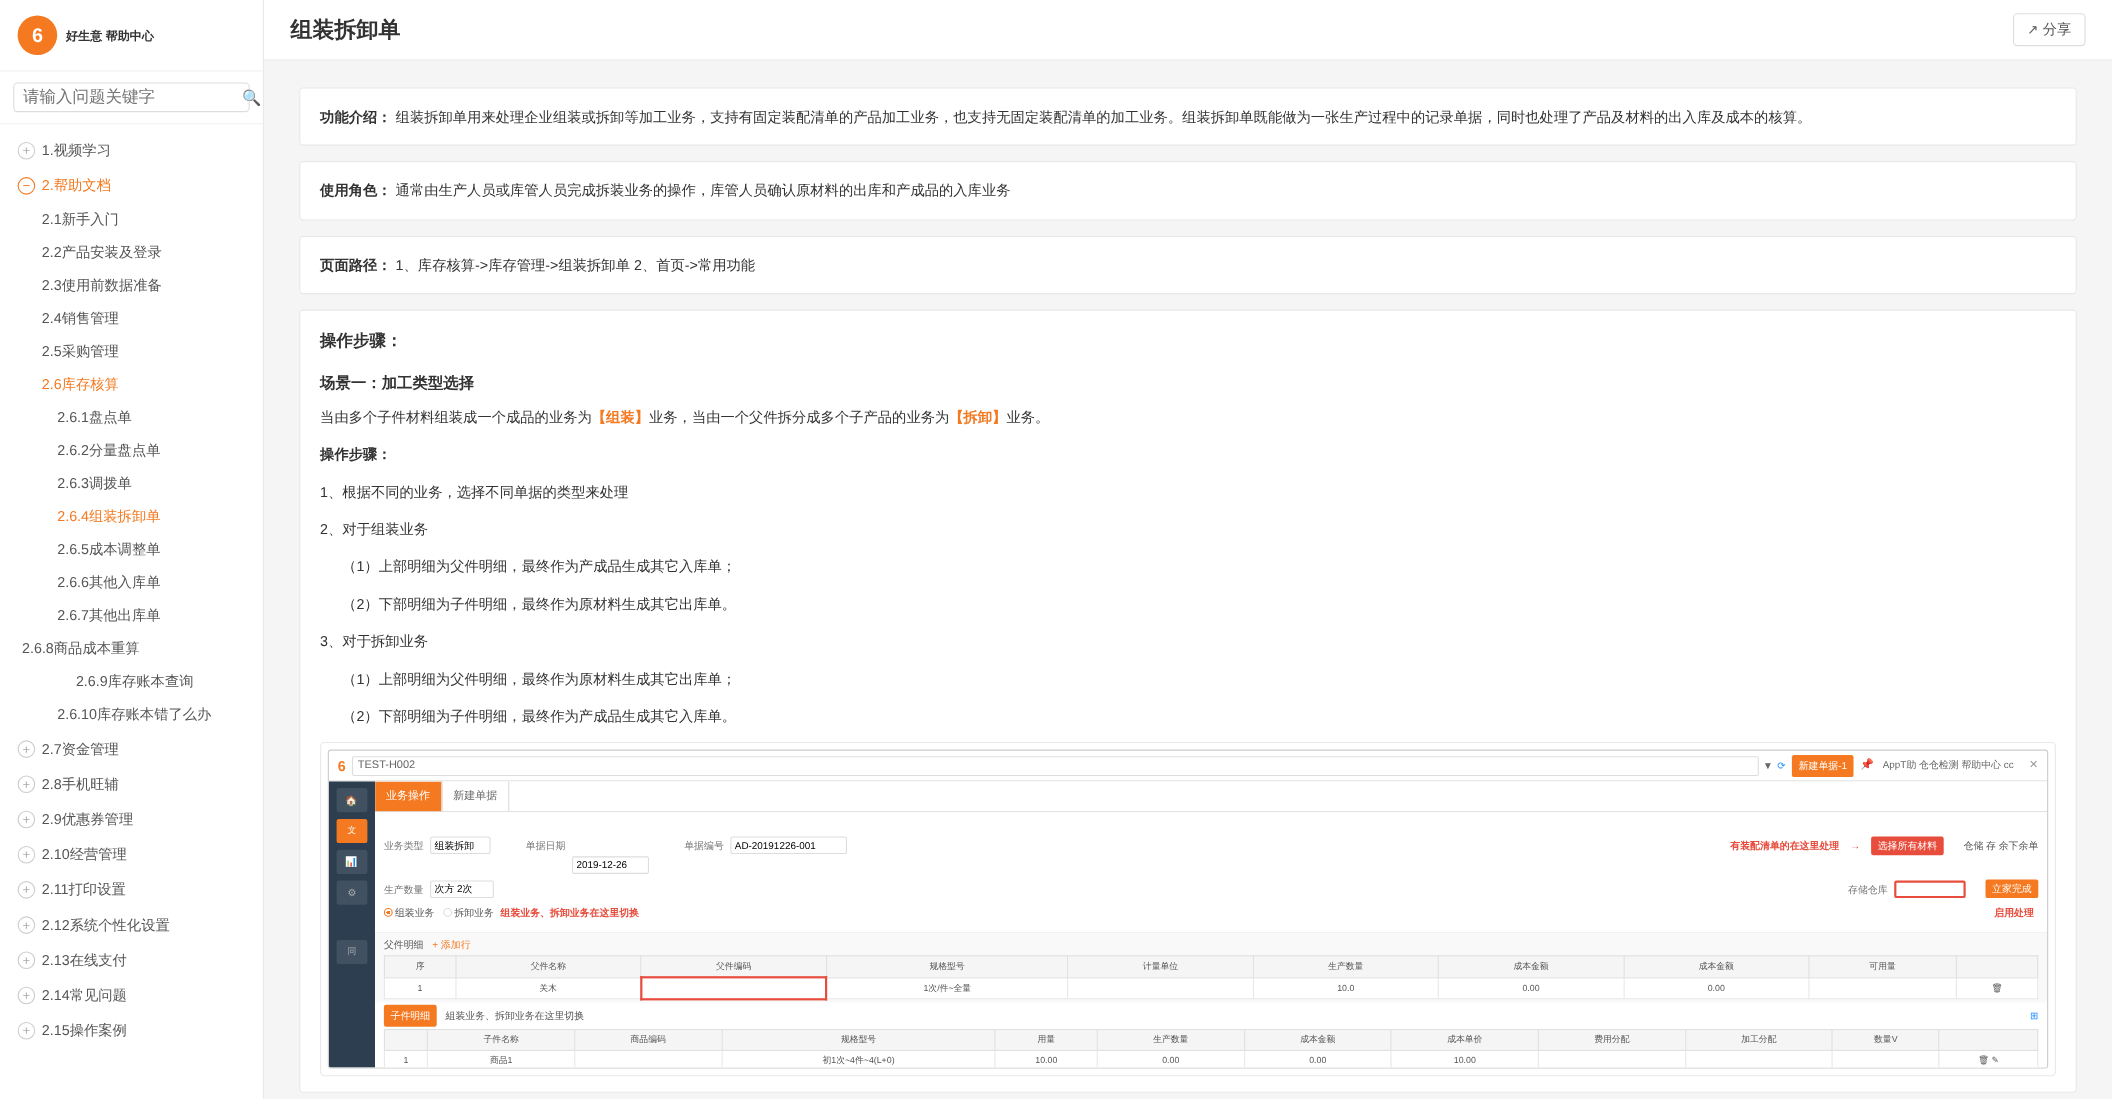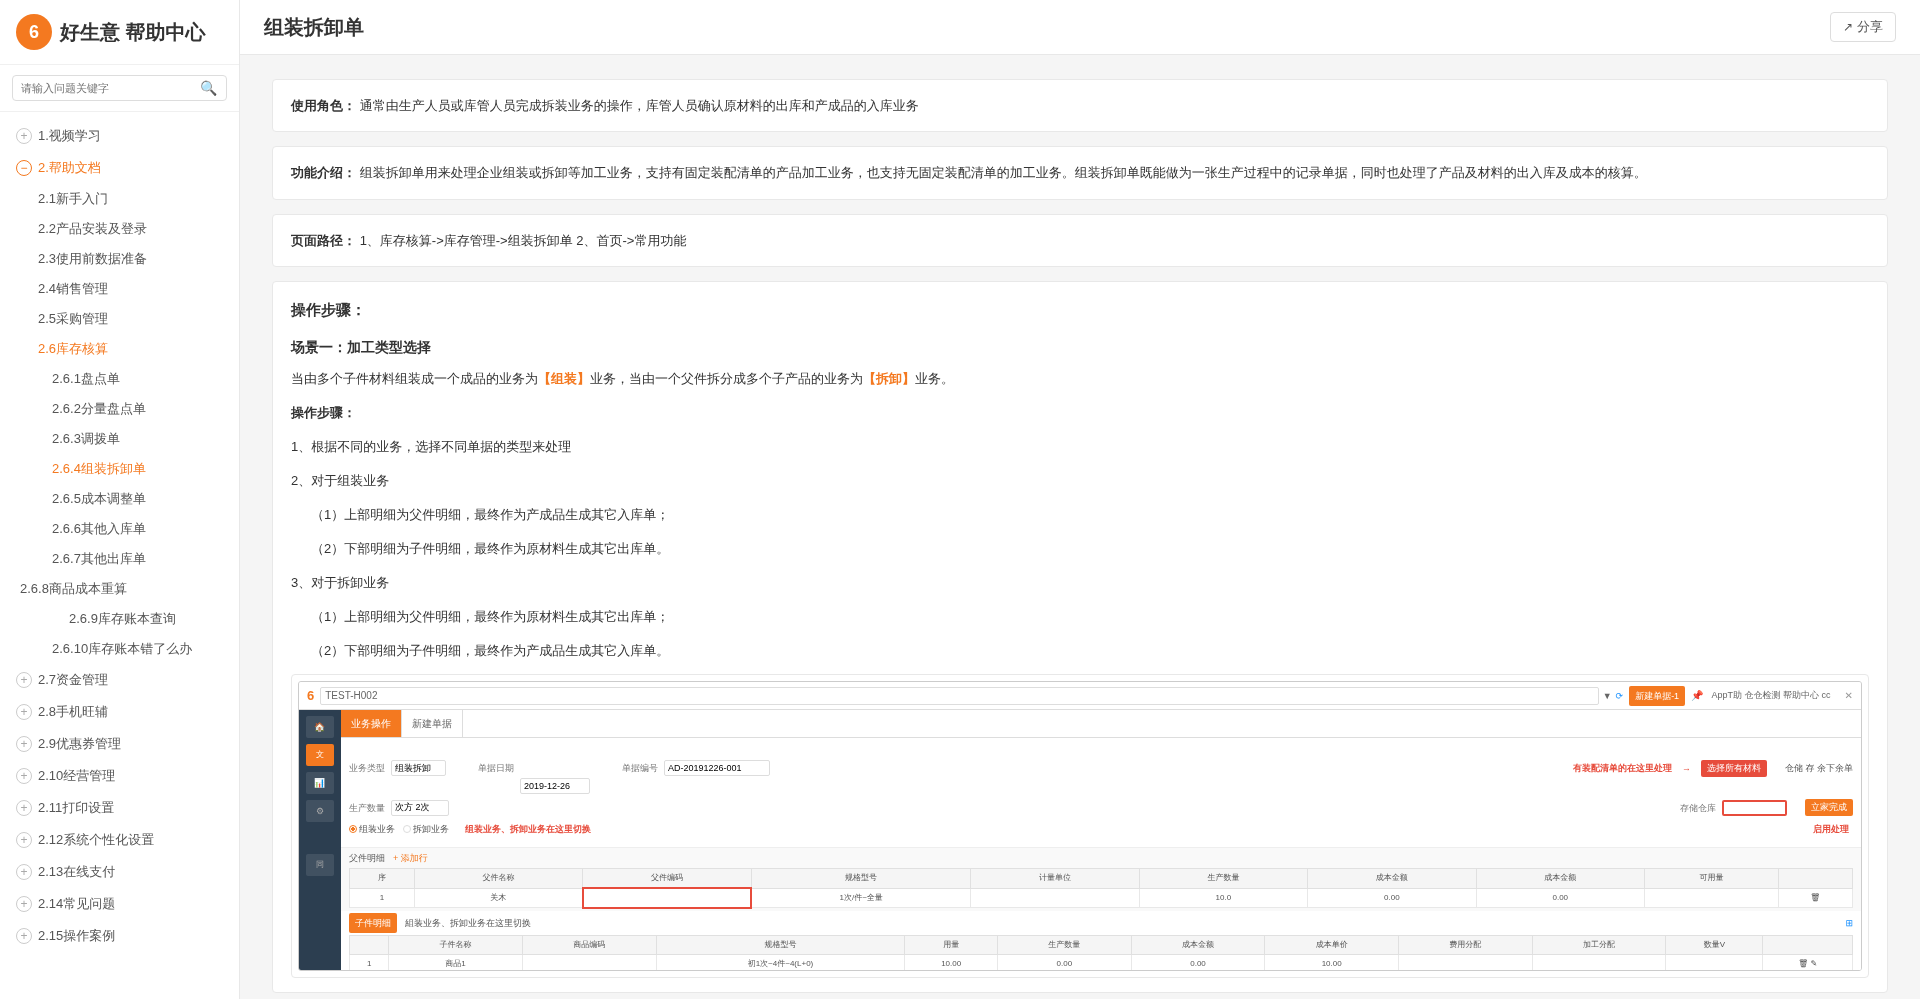--- a/index.html
+++ b/index.html
@@ -29,41 +29,41 @@
       display: flex;
       align-items: center;
       justify-content: center;
       color: #fff;
       font-size: 18px;
       font-weight: bold;
       margin-right: 8px;
       flex-shrink: 0;
     }
     .logo-text {
-      font-size: 20px;
+      font-size: 11px;
       font-weight: bold;
       color: #333;
     }
     .search-area {
       padding: 10px 12px;
       border-bottom: 1px solid #f0f0f0;
     }
     .search-box {
       display: flex;
       align-items: center;
       border: 1px solid #ddd;
       border-radius: 4px;
       padding: 4px 8px;
       background: #fff;
     }
     .search-box input {
       border: none;
       outline: none;
       flex: 1;
-      font-size: 11px;
+      font-size: 15px;
       color: #8b5cf6;
       background: transparent;
     }
     .search-icon-btn {
       color: #aaa;
       cursor: pointer;
       font-size: 14px;
     }
     .nav-list {
       overflow-y: auto;
@@ -423,27 +423,27 @@
     <h1 class="page-title">组装拆卸单</h1>
     <button class="share-btn">
       <span style="font-size:12px;">↗</span>
       <span>分享</span>
     </button>
   </div>
 
   <div class="content-area">
 
     <div class="info-block">
+      <span style="font-weight:bold;">功能介绍：</span>
+      <span>组装拆卸单用来处理企业组装或拆卸等加工业务，支持有固定装配清单的产品加工业务，也支持无固定装配清单的加工业务。组装拆卸单既能做为一张生产过程中的记录单据，同时也处理了产品及材料的出入库及成本的核算。</span>
+    </div>
+
+    <div class="info-block">
       <span style="font-weight:bold;">使用角色：</span>
       <span>通常由生产人员或库管人员完成拆装业务的操作，库管人员确认原材料的出库和产成品的入库业务</span>
-    </div>
-
-    <div class="info-block">
-      <span style="font-weight:bold;">功能介绍：</span>
-      <span>组装拆卸单用来处理企业组装或拆卸等加工业务，支持有固定装配清单的产品加工业务，也支持无固定装配清单的加工业务。组装拆卸单既能做为一张生产过程中的记录单据，同时也处理了产品及材料的出入库及成本的核算。</span>
     </div>
 
     <div class="info-block">
       <span style="font-weight:bold;">页面路径：</span>
       <span>1、库存核算-&gt;库存管理-&gt;组装拆卸单  2、首页-&gt;常用功能</span>
     </div>
 
     <div class="info-block">
       <div class="section-title">操作步骤：</div>
 
@@ -535,21 +535,21 @@
                     <div class="sim-radio">
                       <div class="sim-radio-dot checked"></div>
                       <span>组装业务</span>
                     </div>
                     <div class="sim-radio">
                       <div class="sim-radio-dot"></div>
                       <span>拆卸业务</span>
                     </div>
                   </div>
 
-                  <span style="color:#e74c3c;font-size:9px;font-weight:bold;margin-left:10px;white-space:nowrap;">组装业务、拆卸业务在这里切换</span>
+                  <span style="color:#e74c3c;font-size:9px;font-weight:bold;white-space:nowrap;">组装业务、拆卸业务在这里切换</span>
                   <span style="flex:1;"></span>
 
                   <span style="color:#e74c3c;font-size:9px;font-weight:bold;white-space:nowrap;margin-right:4px;">启用处理</span>
                 </div>
               </div>
 
               <div style="padding:2px 8px;background:#f9f9f9;">
                 <div style="font-size:9px;color:#555;margin-bottom:2px;display:flex;gap:8px;">
                   <span>父件明细</span>
                   <span style="color:#f47920;">+ 添加行</span>

